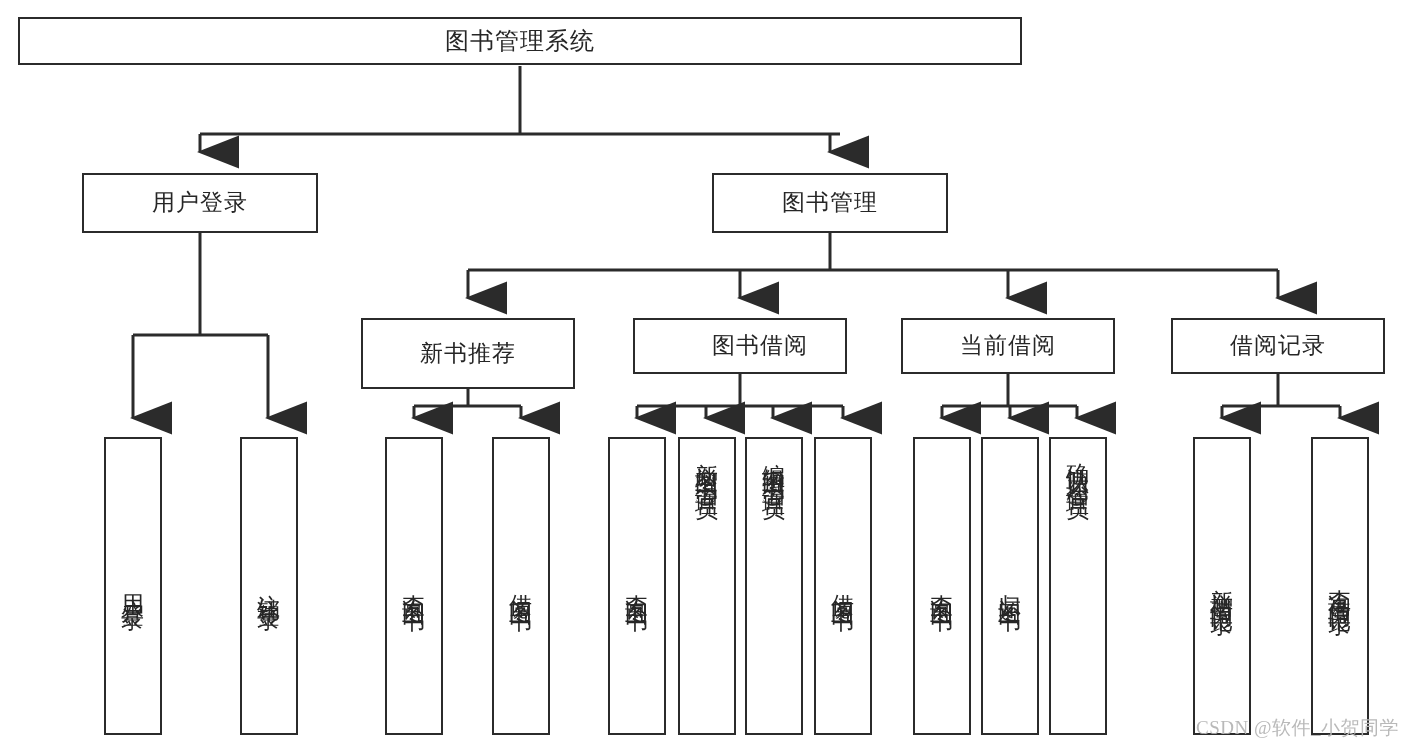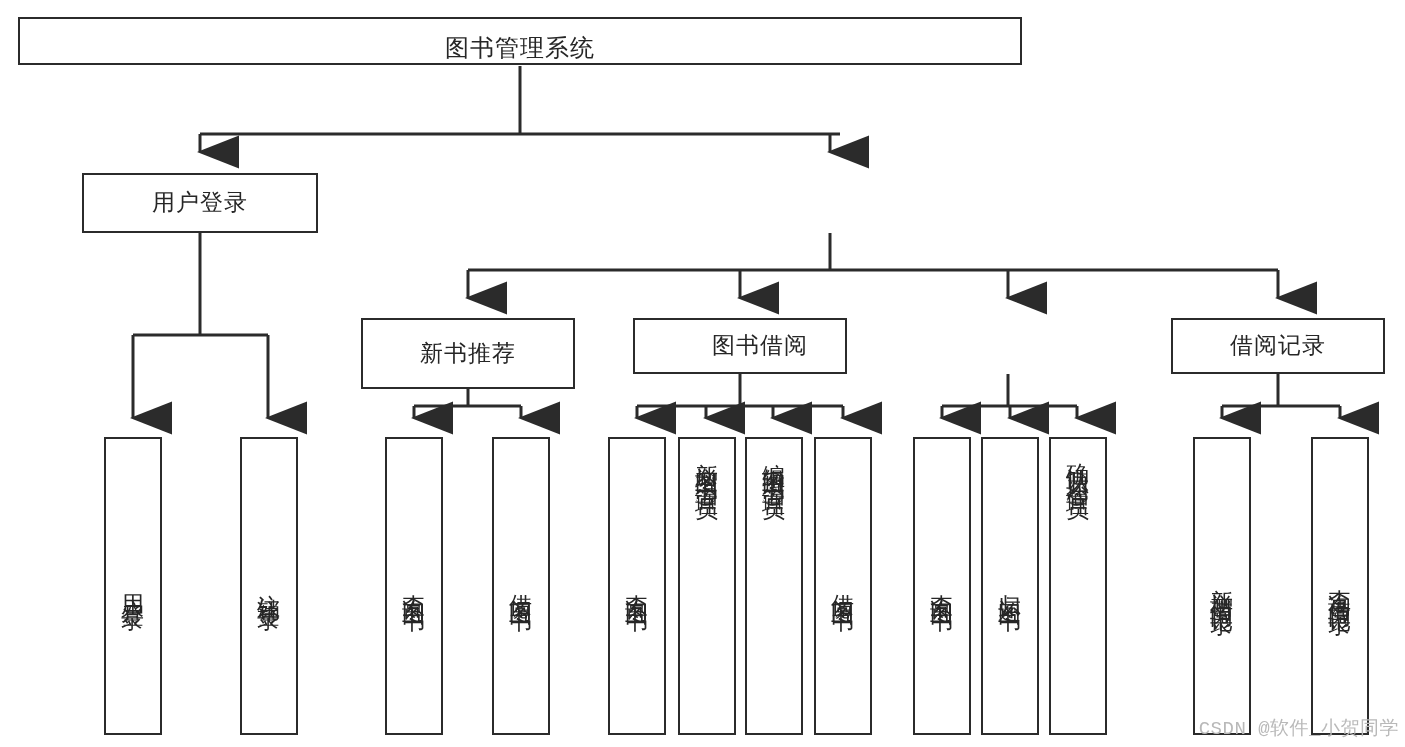--- a/index.html
+++ b/index.html
@@ -72,21 +72,21 @@
     box-sizing: border-box;
   }
   .watermark {
     position: absolute;
     right: 6px;
     bottom: 6px;
     font-size: 19px;
     color: #b9b9b9;
     letter-spacing: 0.5px;
     white-space: nowrap;
-    font-family: Liberation Mono, monospace;
+    font-family: Liberation Serif, serif;
   }
 </style>
 </head>
 <body>
 
 <div id="canvas">
 
   <svg class="edges" viewBox="0 0 1405 747" xmlns="http://www.w3.org/2000/svg">
     <defs>
       <marker id="arrow" viewBox="0 0 12 14" refX="6" refY="13" markerWidth="12" markerHeight="14" orient="auto-start-reverse">
@@ -132,37 +132,43 @@
       <path d="M 1010 406 L 1010 418" marker-end="url(#arrow)"></path>
       <path d="M 1077 406 L 1077 418" marker-end="url(#arrow)"></path>
 
       <path d="M 1278 374 L 1278 406"></path>
       <path d="M 1222 406 L 1340 406"></path>
       <path d="M 1222 406 L 1222 418" marker-end="url(#arrow)"></path>
       <path d="M 1340 406 L 1340 418" marker-end="url(#arrow)"></path>
     </g>
   </svg>
 
-  <div class="node horiz root" style="left:18px; top:17px; width:1004px; height:48px;align-items:flex-end;">
+  <div class="node horiz root" style="left:18px; top:17px; width:1004px; height:48px;">
     <span>图书管理系统</span>
   </div>
 
   <div class="node horiz" style="left:82px; top:173px; width:236px; height:60px;">
     <span>用户登录</span>
   </div>
 
+  <div class="node horiz" style="left:712px; top:173px; width:236px; height:60px;">
+    <span>图书管理</span>
+  </div>
 
   <div class="node horiz" style="left:361px; top:318px; width:214px; height:71px;">
     <span>新书推荐</span>
   </div>
 
   <div class="node horiz" style="left:633px; top:318px; width:214px; height:56px;padding-left:40px;">
     <span>图书借阅</span>
   </div>
 
+  <div class="node horiz" style="left:901px; top:318px; width:214px; height:56px;">
+    <span>当前借阅</span>
+  </div>
 
   <div class="node horiz" style="left:1171px; top:318px; width:214px; height:56px;justify-content:center;">
     <span>借阅记录</span>
   </div>
 
   <div class="node leaf" style="left:104px; top:437px; width:58px; height:298px;">
     <span class="leaf-inner">
         <span class="vtext">用户登录</span>
       </span>
   </div>

